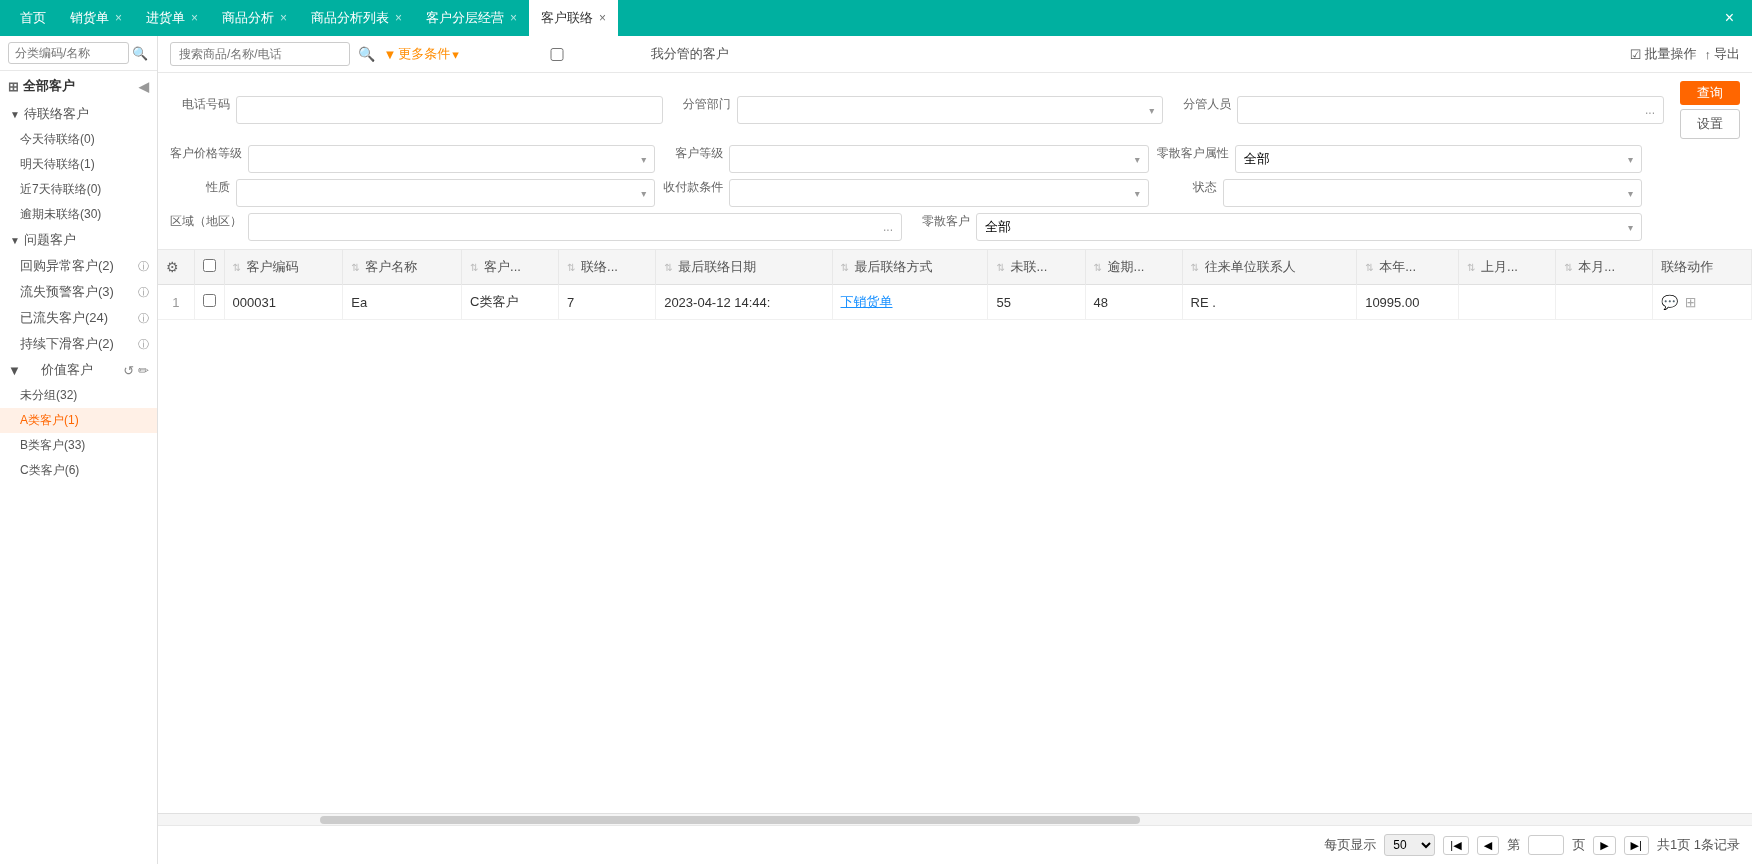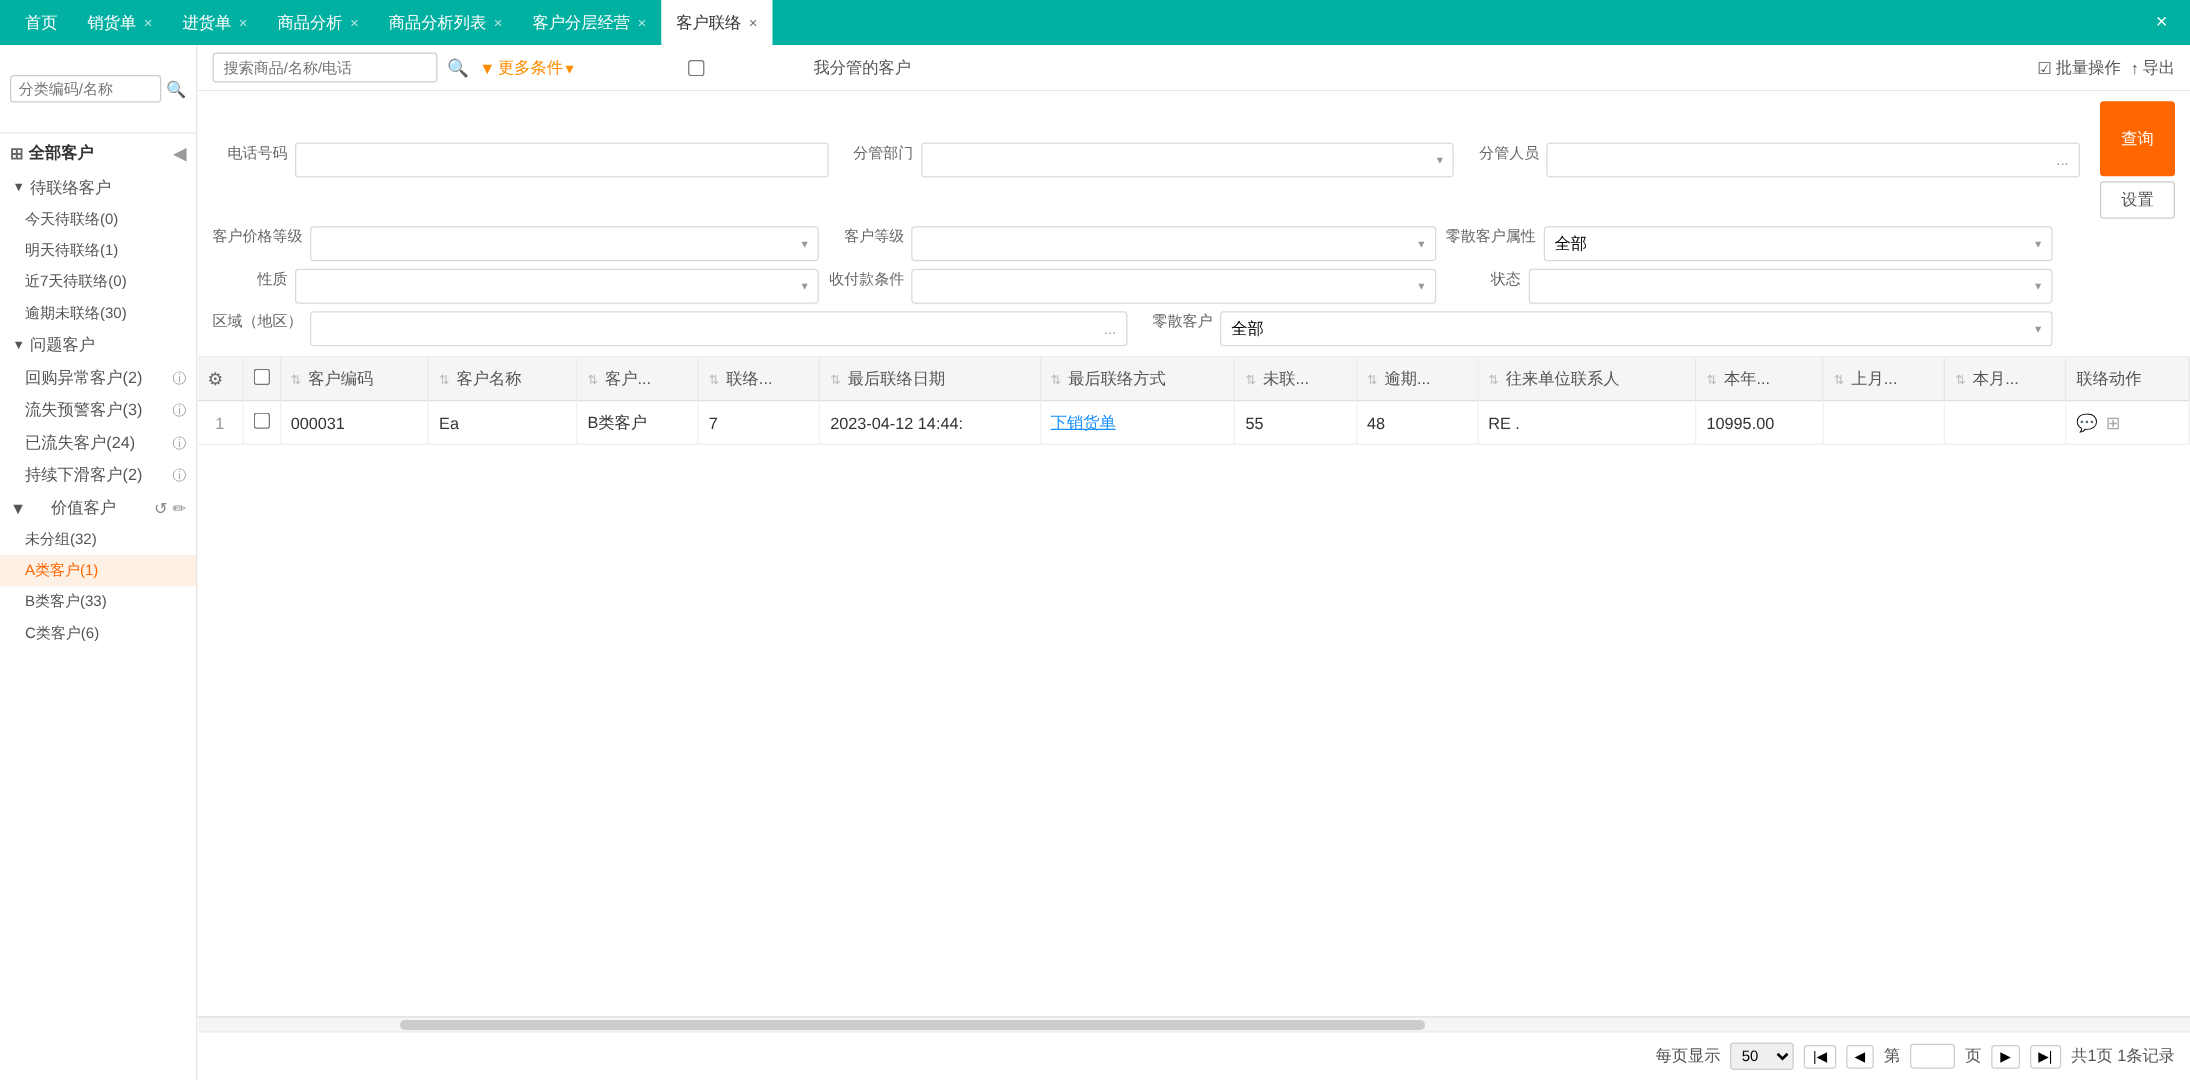--- a/index.html
+++ b/index.html
@@ -65,21 +65,21 @@
       background: white;
       border-right: 1px solid #e0e0e0;
       display: flex;
       flex-direction: column;
       overflow-y: auto;
       flex-shrink: 0;
     }
     .sidebar-search {
       display: flex;
       align-items: center;
-      padding: 24px 8px;
+      padding: 6px 8px;
       border-bottom: 1px solid #e8e8e8;
     }
     .sidebar-search input {
       border: 1px solid #ccc;
       border-radius: 3px;
       padding: 3px 6px;
       font-size: 12px;
       width: 100%;
       outline: none;
       color: #999;
@@ -269,21 +269,21 @@
     }
     .filter-select .dots {
       color: #999;
       font-size: 12px;
     }
     .filter-btn-search {
       background: #ff6600;
       color: white;
       border: none;
       border-radius: 3px;
-      padding: 21px 16px;
+      padding: 3px 16px;
       cursor: pointer;
       font-size: 13px;
     }
     .filter-btn-setting {
       background: white;
       color: #555;
       border: 1px solid #ccc;
       border-radius: 3px;
       padding: 5px 16px;
       cursor: pointer;
@@ -680,21 +680,21 @@
           </tr>
         </thead>
         <tbody>
           <tr>
             <td class="row-num-cell">1</td>
             <td class="checkbox-cell">
               <input type="checkbox" style="">
             </td>
             <td>000031</td>
             <td>Ea</td>
-            <td>B类客户</td>
+            <td>C类客户</td>
             <td>7</td>
             <td>2023-04-12 14:44:</td>
             <td>
               <span class="link-text">下销货单</span>
             </td>
             <td>55</td>
             <td>48</td>
             <td>RE .</td>
             <td>10995.00</td>
             <td></td>

